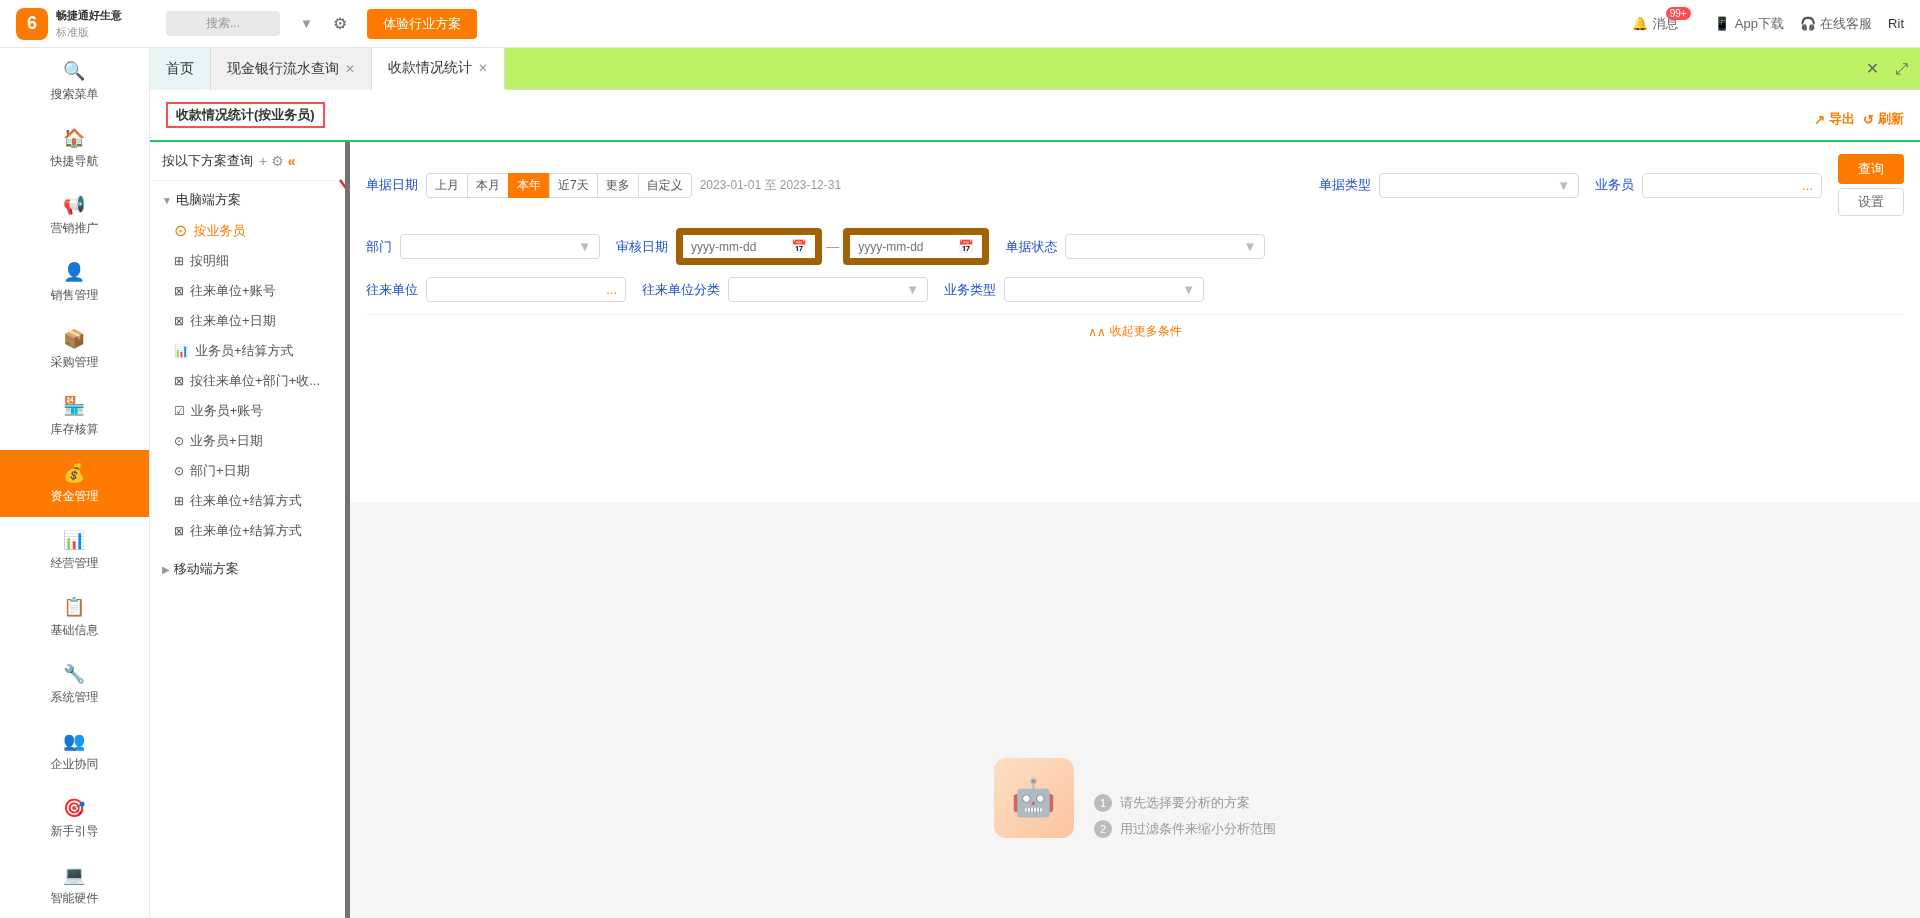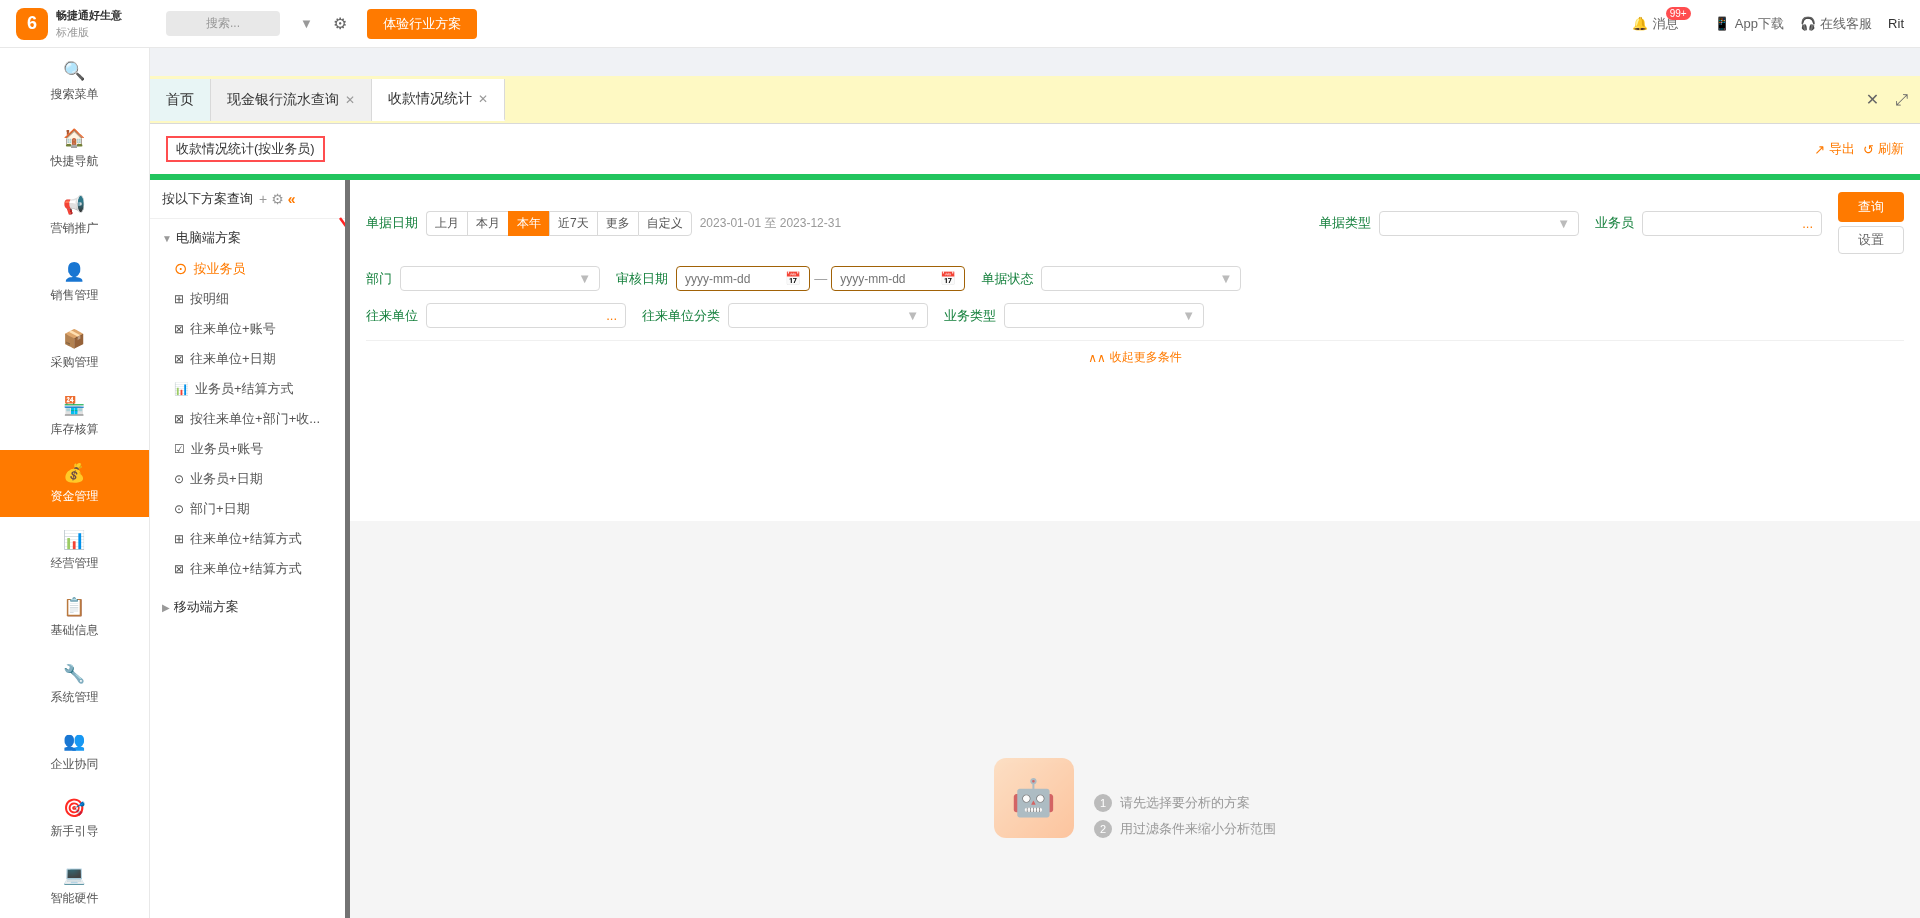--- a/index.html
+++ b/index.html
@@ -73,27 +73,26 @@
     
     .content-area {
       flex: 1;
       display: flex;
       flex-direction: column;
       overflow: hidden;
     }
 
     
     .tab-bar {
-      height: 48px;
-      background: #fef9c3;
+      height: 42px;
+      background: #bef264;
       display: flex;
       align-items: center;
       border-bottom: 1px solid #d9d9d9;
       padding-left: 0;
-      margin-top: 28px;
     }
     .tab-item {
       height: 42px;
       display: flex; align-items: center;
       padding: 0 16px;
       cursor: pointer;
       font-size: 14px;
       border-right: 1px solid #d9d9d9;
       background: #f0f0f0;
       color: #333;
@@ -121,23 +120,24 @@
       display: flex;
       flex-direction: column;
       overflow: hidden;
     }
 
     
     .page-header {
       background: #fff;
       padding: 12px 16px;
       display: flex;
-      align-items: center;
+      align-items: flex-end;
       justify-content: space-between;
-      border-bottom: 6px solid #22c55e;
+      border-bottom: 2px solid #22c55e;
+      font-weight: bold;
     }
     .page-actions { display: flex; gap: 8px; align-items: center; }
     .action-btn {
       display: flex; align-items: center; gap: 4px;
       color: #ff7a00; cursor: pointer; font-size: 13px;
     }
 
     
     .page-body {
       display: flex;
@@ -191,21 +191,21 @@
       display: flex;
       align-items: center;
       gap: 16px;
       margin-bottom: 12px;
       flex-wrap: wrap;
     }
     .filter-item {
       display: flex; align-items: center; gap: 8px;
       min-width: 200px;
     }
-    .filter-label { color: #15803d; white-space: nowrap; font-size: 13px; }
+    .filter-label { color: #1d4ed8; white-space: nowrap; font-size: 13px; }
     .filter-control {
       display: flex; align-items: center; gap: 4px;
     }
     .date-tabs {
       display: flex; gap: 0;
     }
     .date-tab {
       padding: 3px 8px; cursor: pointer; font-size: 12px;
       border: 1px solid #d9d9d9; border-right: none;
       background: #fff; color: #555;
@@ -220,21 +220,21 @@
       border: 1px solid #d9d9d9; border-radius: 4px;
       padding: 4px 8px; background: #fff;
       min-width: 180px; cursor: pointer; justify-content: space-between;
       font-size: 13px; color: #bbb;
     }
     .date-input-group {
       display: flex; align-items: center; gap: 4px;
     }
     .date-input {
       display: flex; align-items: center;
-      border: 1px solid #a16207; border-radius: 4px;
+      border: 7px solid #a16207; border-radius: 4px;
       padding: 4px 8px; background: #fff; min-width: 130px;
     }
     .date-input input {
       border: none; outline: none; width: 100px; color: #bbb; font-size: 12px;
     }
     .date-dash { color: #999; }
     .query-btn {
       background: #ff7a00; color: white; border: none;
       padding: 6px 20px; border-radius: 4px; cursor: pointer; font-size: 13px;
     }

